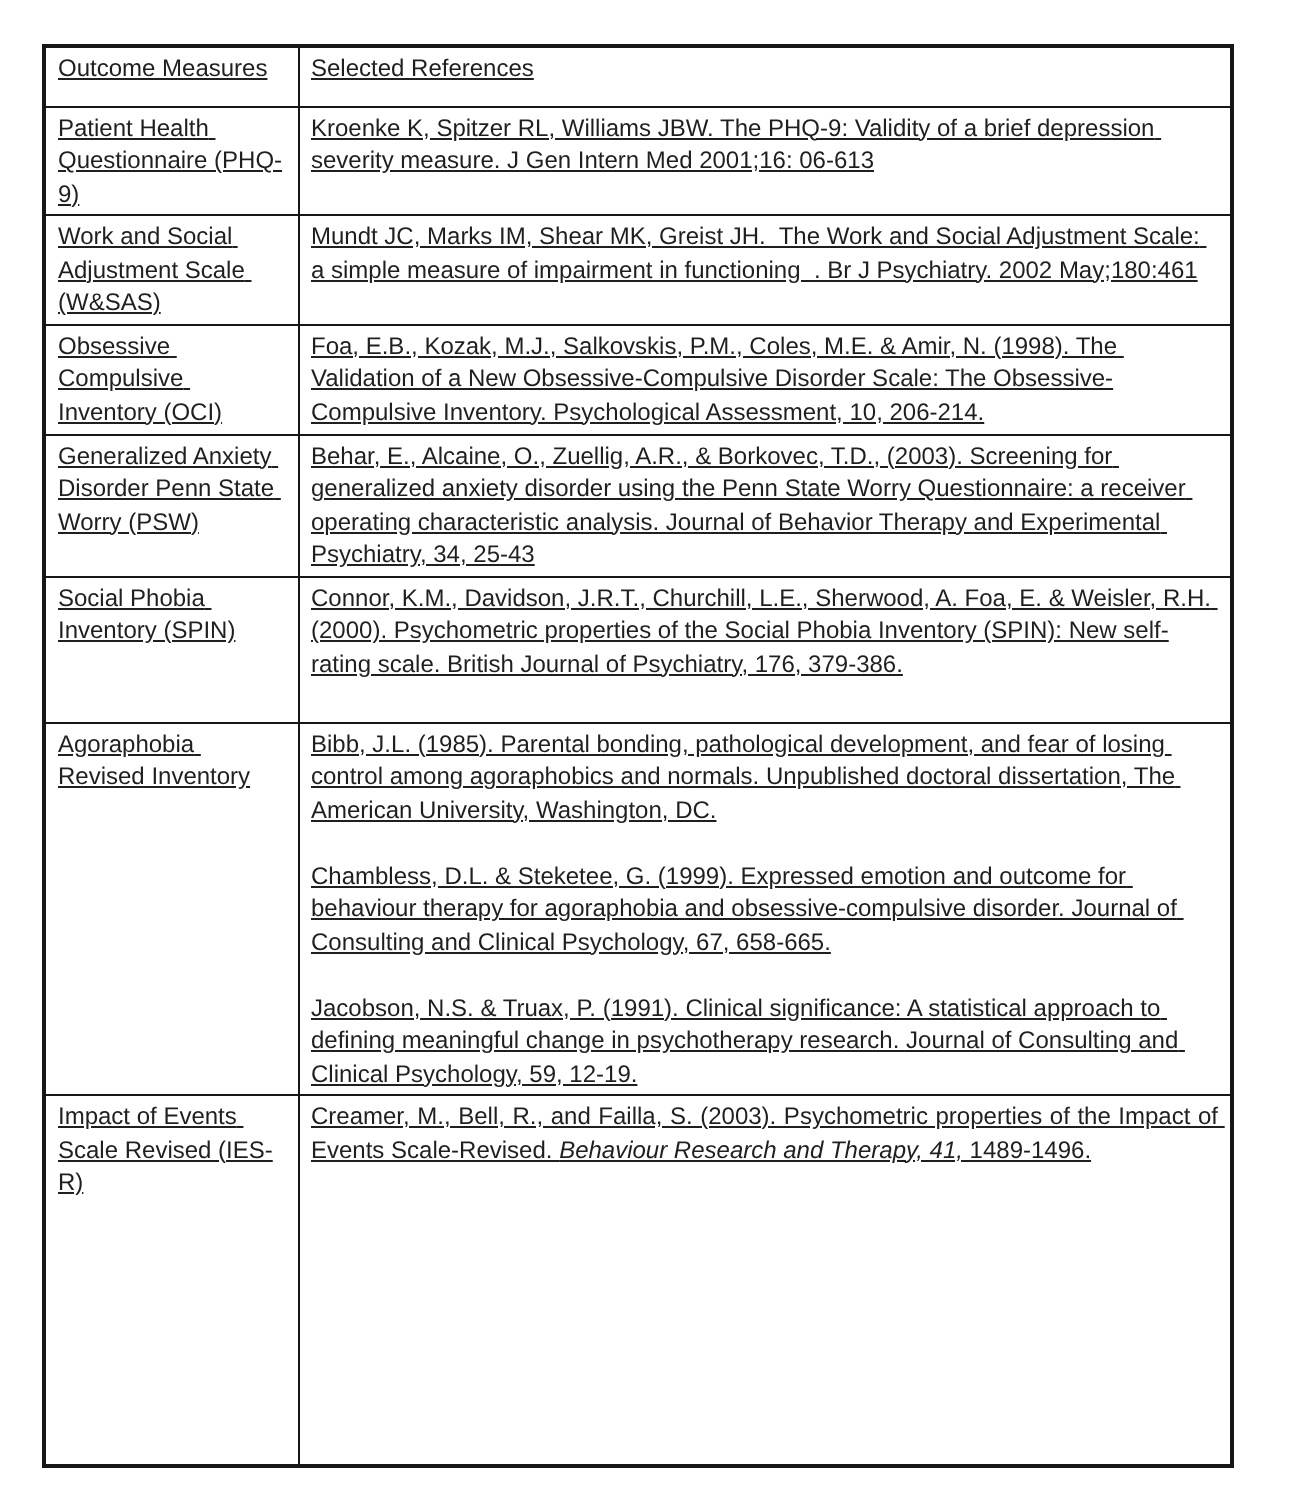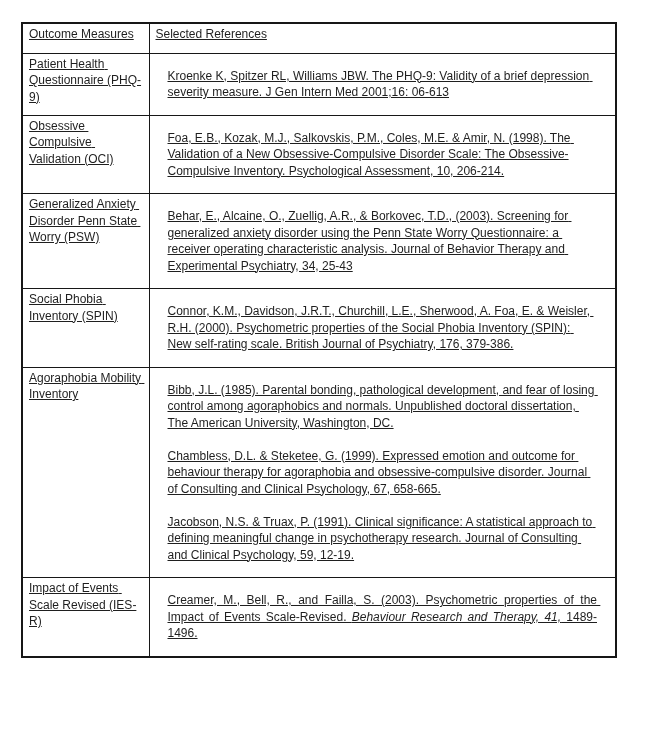--- a/index.html
+++ b/index.html
@@ -38,21 +38,21 @@
     font-weight: normal;
     overflow: hidden;
   }
   col.c-measure { width: 127px; }
   thead th { font-weight: bold; }
   thead tr { height: 30px; }
   th.h-refs { padding-left: 48px; margin-left: 24px; }
   td.col-measure { white-space: pre-wrap; }
   td.col-refs { }
   .ref-p {
-    margin: 12px;
+    margin: 0;
     white-space: pre-wrap;
   }
   .ref-p + .ref-p { margin-top: 16.5px; }
   td.col-refs.justify .ref-p { text-align: justify; }
   .italic { font-style: italic; }
   
   tbody tr:nth-child(1) { height: 53px; }
   tbody tr:nth-child(2) { height: 52px; }
   tbody tr:nth-child(3) { height: 55px; }
   tbody tr:nth-child(4) { height: 54px; }
@@ -78,39 +78,45 @@
       </tr>
     </thead>
     <tbody>
         <tr>
           <td class="col-measure">Patient Health Questionnaire (PHQ-9)</td>
           <td class="col-refs">
             <p class="ref-p"><span>Kroenke K, Spitzer RL, Williams JBW. The PHQ-9: Validity of a brief depression severity measure. J Gen Intern Med 2001;16: 06-613</span></p>
           </td>
         </tr>
         <tr>
-          <td class="col-measure">Obsessive Compulsive Validation (OCI)</td>
+          <td class="col-measure">Work and Social Adjustment Scale (W&amp;SAS)</td>
+          <td class="col-refs">
+            <p class="ref-p"><span>Mundt JC, Marks IM, Shear MK, Greist JH.  The Work and Social Adjustment Scale: a simple measure of impairment in functioning  . Br J Psychiatry. 2002 May;180:461</span></p>
+          </td>
+        </tr>
+        <tr>
+          <td class="col-measure">Obsessive Compulsive Inventory (OCI)</td>
           <td class="col-refs">
             <p class="ref-p"><span>Foa, E.B., Kozak, M.J., Salkovskis, P.M., Coles, M.E. &amp; Amir, N. (1998). The Validation of a New Obsessive-Compulsive Disorder Scale: The Obsessive-Compulsive Inventory. Psychological Assessment, 10, 206-214.</span></p>
           </td>
         </tr>
         <tr>
           <td class="col-measure">Generalized Anxiety Disorder Penn State Worry (PSW)</td>
           <td class="col-refs">
             <p class="ref-p"><span>Behar, E., Alcaine, O., Zuellig, A.R., &amp; Borkovec, T.D., (2003). Screening for generalized anxiety disorder using the Penn State Worry Questionnaire: a receiver operating characteristic analysis. Journal of Behavior Therapy and Experimental Psychiatry, 34, 25-43</span></p>
           </td>
         </tr>
         <tr>
           <td class="col-measure">Social Phobia Inventory (SPIN)</td>
           <td class="col-refs">
             <p class="ref-p"><span>Connor, K.M., Davidson, J.R.T., Churchill, L.E., Sherwood, A. Foa, E. &amp; Weisler, R.H. (2000). Psychometric properties of the Social Phobia Inventory (SPIN): New self-rating scale. British Journal of Psychiatry, 176, 379-386.</span></p>
           </td>
         </tr>
         <tr>
-          <td class="col-measure">Agoraphobia Mobility Inventory</td>
+          <td class="col-measure">Agoraphobia Revised Inventory</td>
           <td class="col-refs">
             <p class="ref-p"><span>Bibb, J.L. (1985). Parental bonding, pathological development, and fear of losing control among agoraphobics and normals. Unpublished doctoral dissertation, The American University, Washington, DC.</span></p>
             <p class="ref-p"><span>Chambless, D.L. &amp; Steketee, G. (1999). Expressed emotion and outcome for behaviour therapy for agoraphobia and obsessive-compulsive disorder. Journal of Consulting and Clinical Psychology, 67, 658-665.</span></p>
             <p class="ref-p"><span>Jacobson, N.S. &amp; Truax, P. (1991). Clinical significance: A statistical approach to defining meaningful change in psychotherapy research. Journal of Consulting and Clinical Psychology, 59, 12-19.</span></p>
           </td>
         </tr>
         <tr>
           <td class="col-measure">Impact of Events Scale Revised (IES-R)</td>
           <td class="col-refs justify">
             <p class="ref-p"><span>Creamer, M., Bell, R., and Failla, S. (2003). Psychometric properties of the Impact of Events Scale-Revised. </span><span class="italic">Behaviour Research and Therapy, 41,</span><span> 1489-1496.</span></p>

